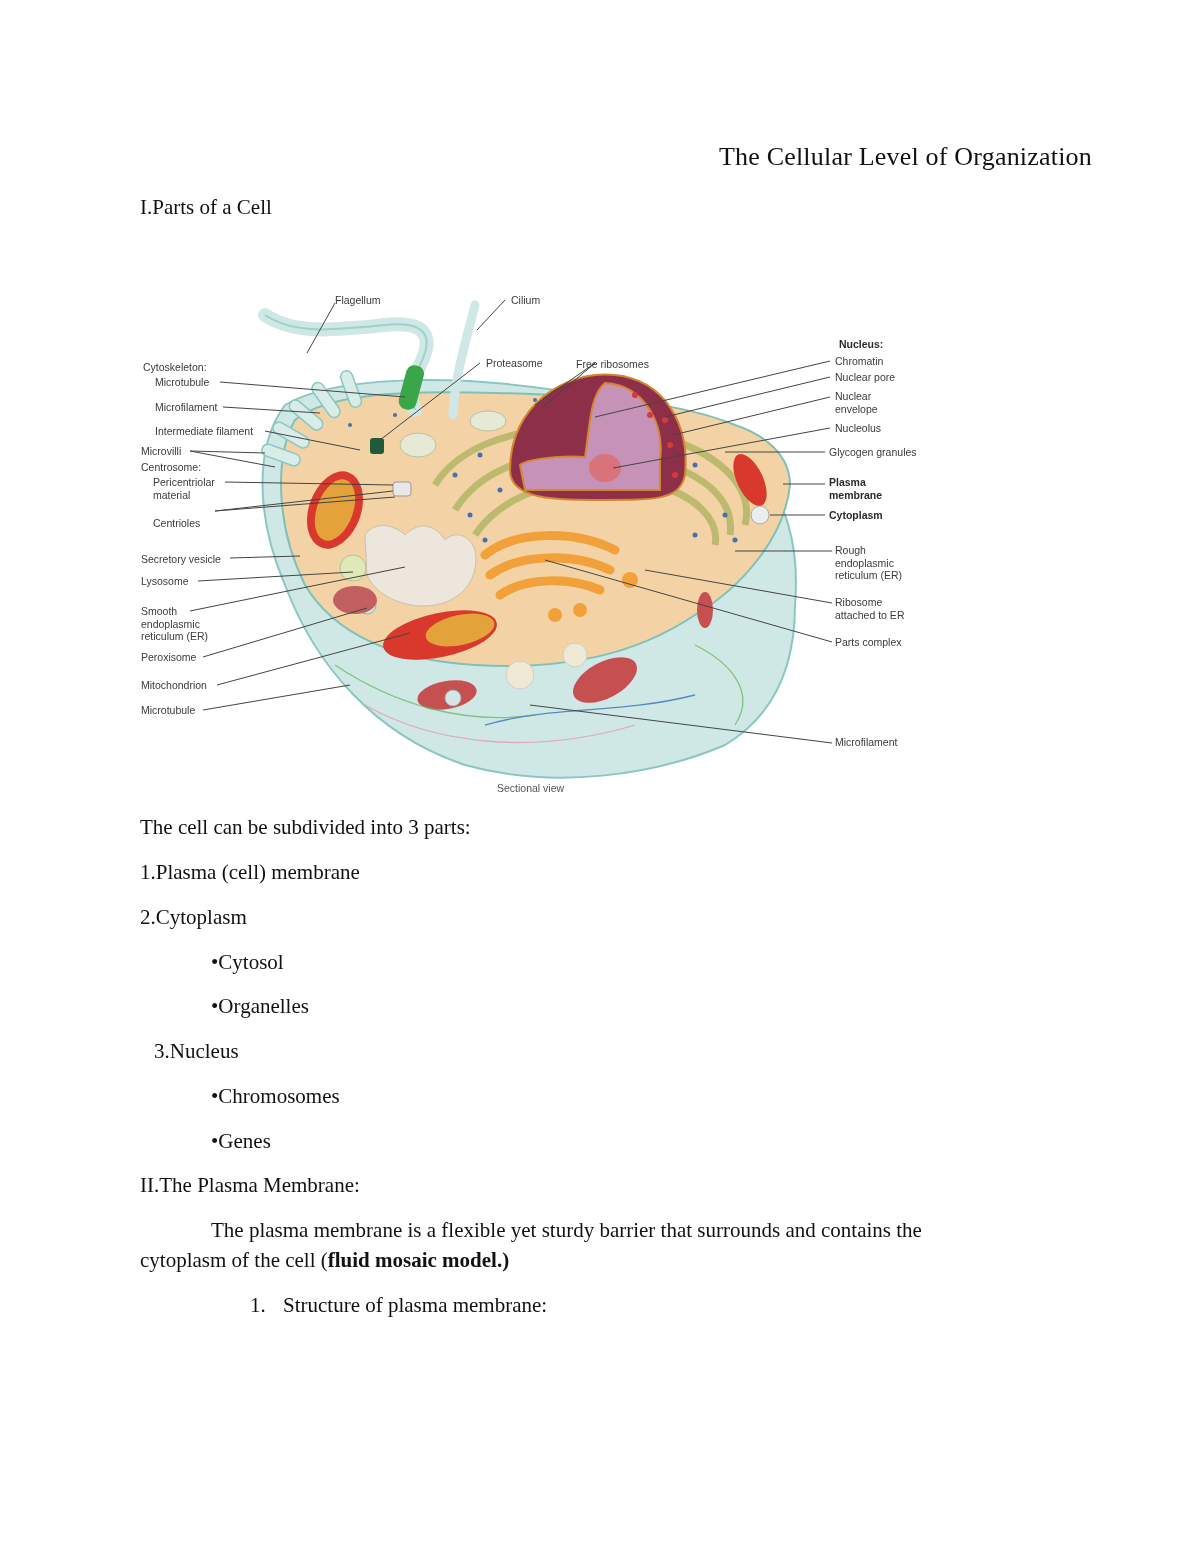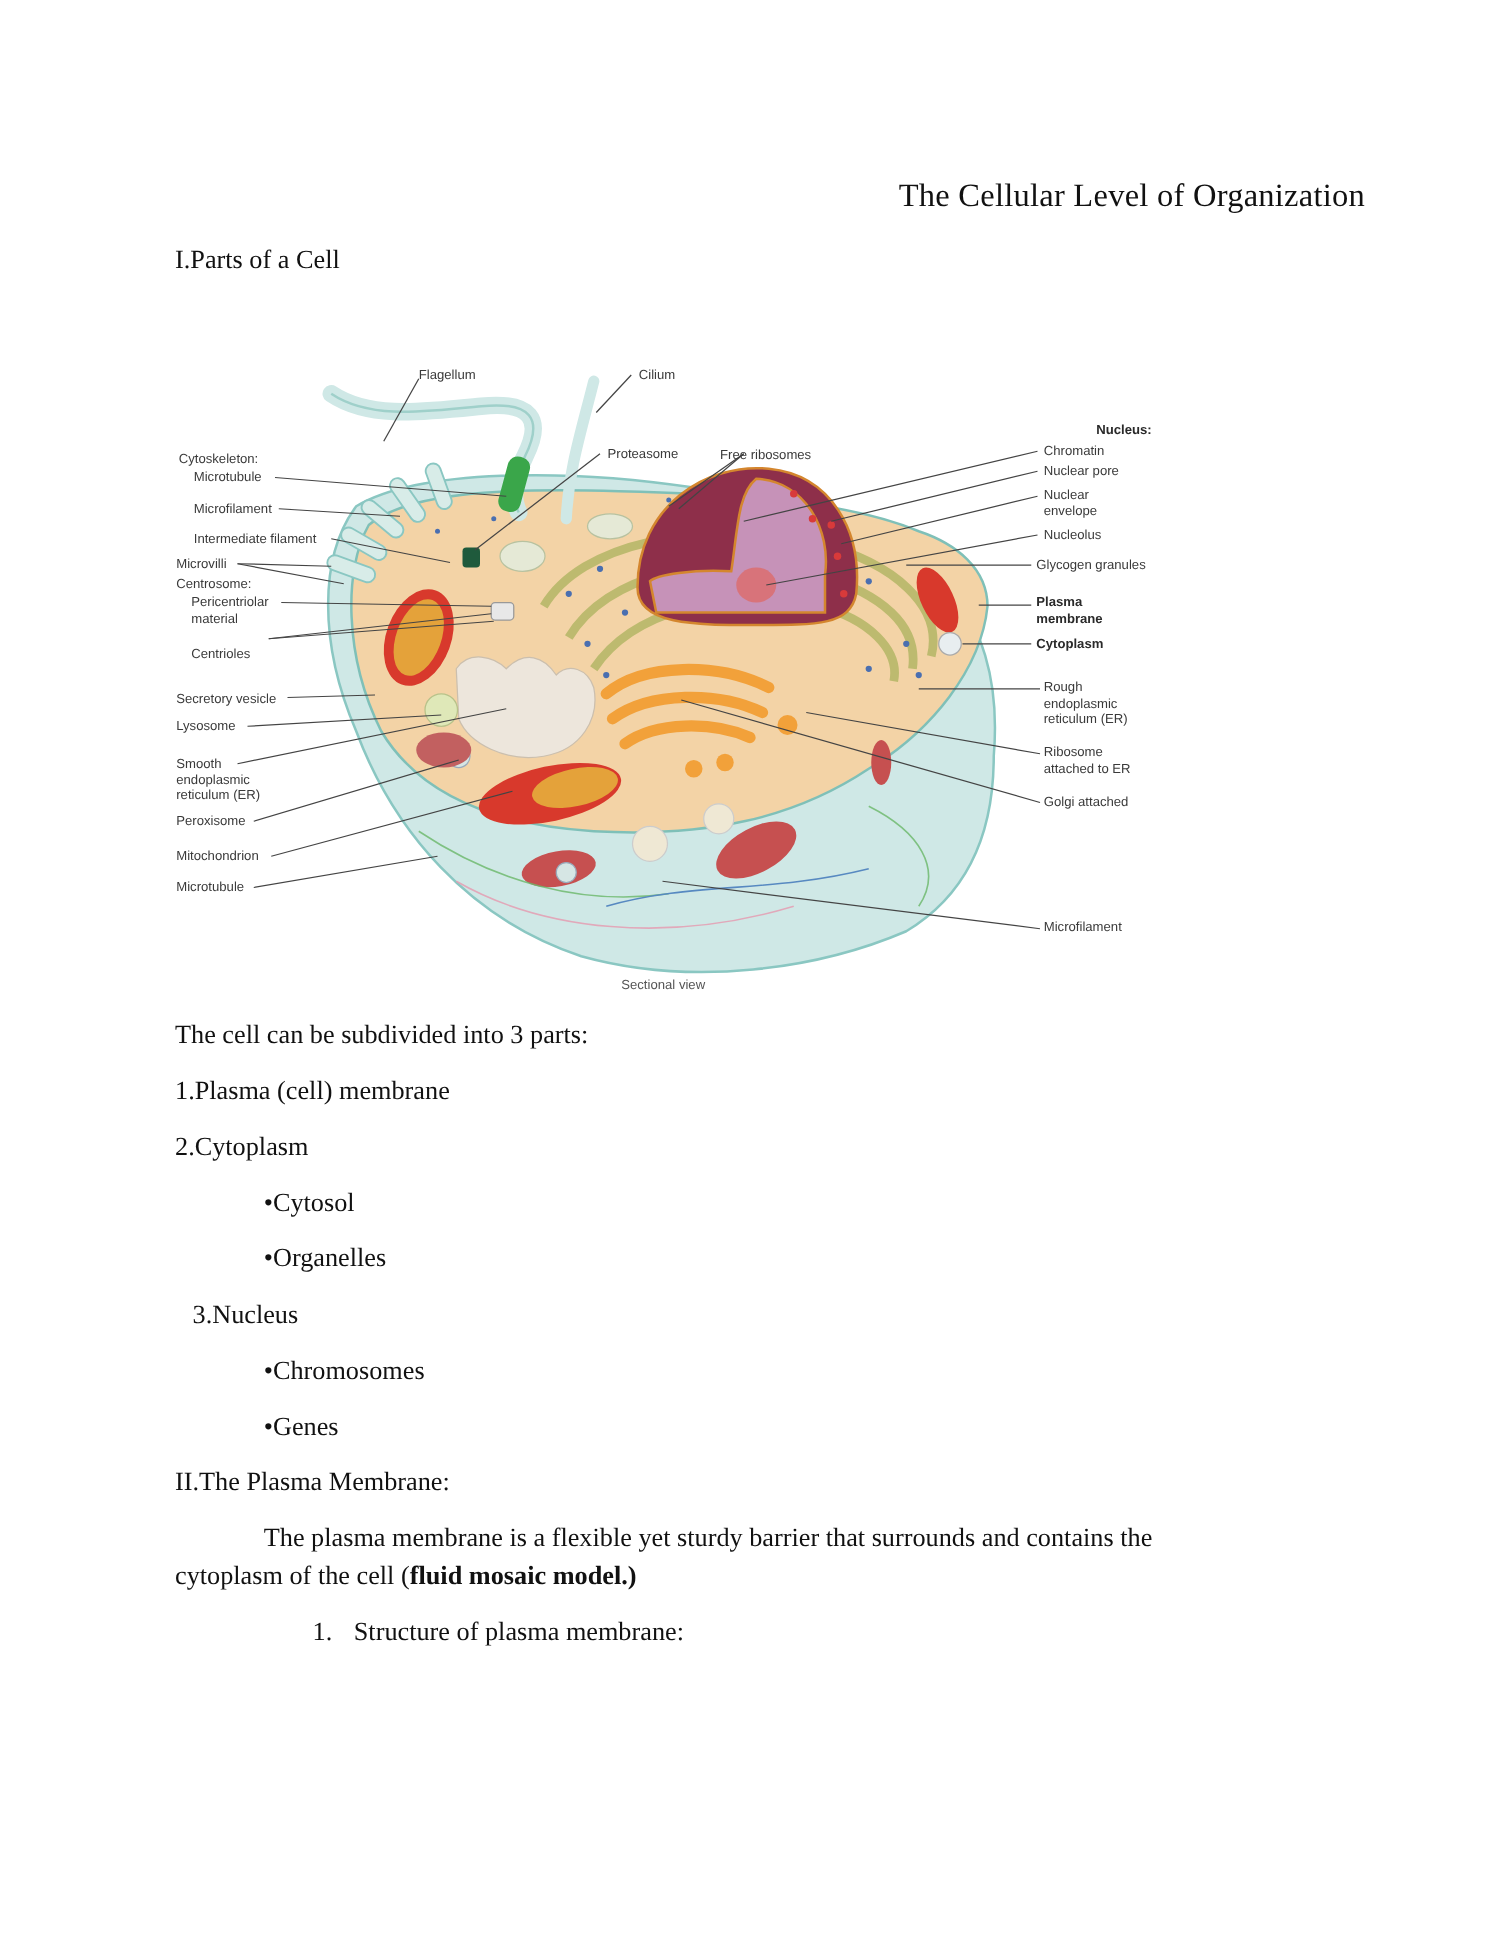--- a/index.html
+++ b/index.html
@@ -182,36 +182,36 @@
     <div class="lbl" style="left:18px; top:232px;">Centrioles</div>
     <div class="lbl" style="left:6px; top:268px;">Secretory vesicle</div>
     <div class="lbl" style="left:6px; top:290px;">Lysosome</div>
     <div class="lbl" style="left:6px; top:320px; white-space:pre;">Smooth
 endoplasmic
 reticulum (ER)</div>
     <div class="lbl" style="left:6px; top:366px;">Peroxisome</div>
     <div class="lbl" style="left:6px; top:394px;">Mitochondrion</div>
     <div class="lbl" style="left:6px; top:419px;">Microtubule</div>
 
-    <div class="lbl b" style="left:694px; top:53px;padding-left:48px;">Nucleus:</div>
+    <div class="lbl b" style="left:656px; top:53px;padding-left:48px;">Nucleus:</div>
     <div class="lbl" style="left:700px; top:70px;">Chromatin</div>
     <div class="lbl" style="left:700px; top:86px;">Nuclear pore</div>
     <div class="lbl" style="left:700px; top:105px; white-space:pre;">Nuclear
 envelope</div>
     <div class="lbl" style="left:700px; top:137px;">Nucleolus</div>
     <div class="lbl" style="left:694px; top:161px;">Glycogen granules</div>
     <div class="lbl b" style="left:694px; top:191px; white-space:pre;">Plasma
 membrane</div>
     <div class="lbl b" style="left:694px; top:224px;">Cytoplasm</div>
     <div class="lbl" style="left:700px; top:259px; white-space:pre;">Rough
 endoplasmic
 reticulum (ER)</div>
     <div class="lbl" style="left:700px; top:311px; white-space:pre;">Ribosome
 attached to ER</div>
-    <div class="lbl" style="left:700px; top:351px;">Golgi attached</div>
+    <div class="lbl" style="left:700px; top:351px;">Parts complex</div>
     <div class="lbl" style="left:700px; top:451px;">Microfilament</div>
 
     <div class="caption" style="left:362px; top:497px;">Sectional view</div>
   </div>
 
   <div class="t" style="left:140px; top:815px;">The cell can be subdivided into 3 parts:</div>
 
   <div class="t" style="left:140px; top:860px;">1.Plasma (cell) membrane</div>
   <div class="t" style="left:140px; top:905px;">2.Cytoplasm</div>
   <div class="t" style="left:211px; top:950px;">•Cytosol</div>

